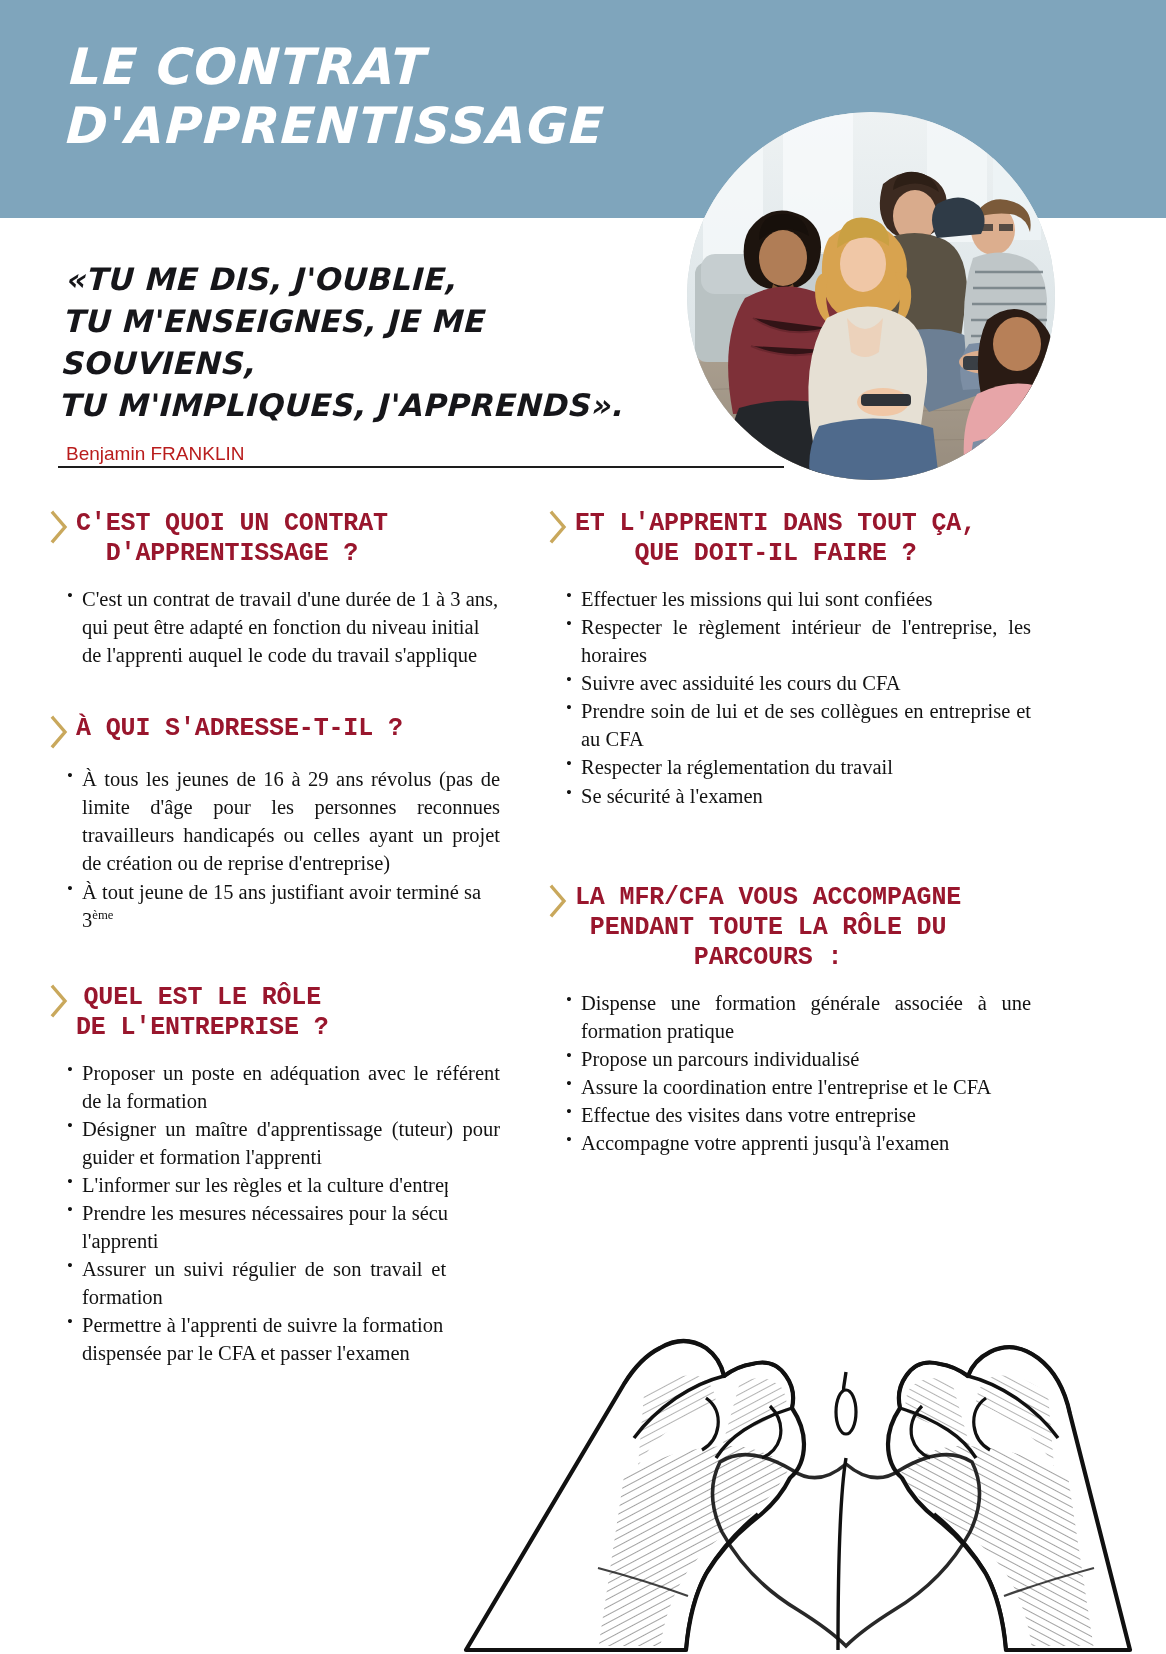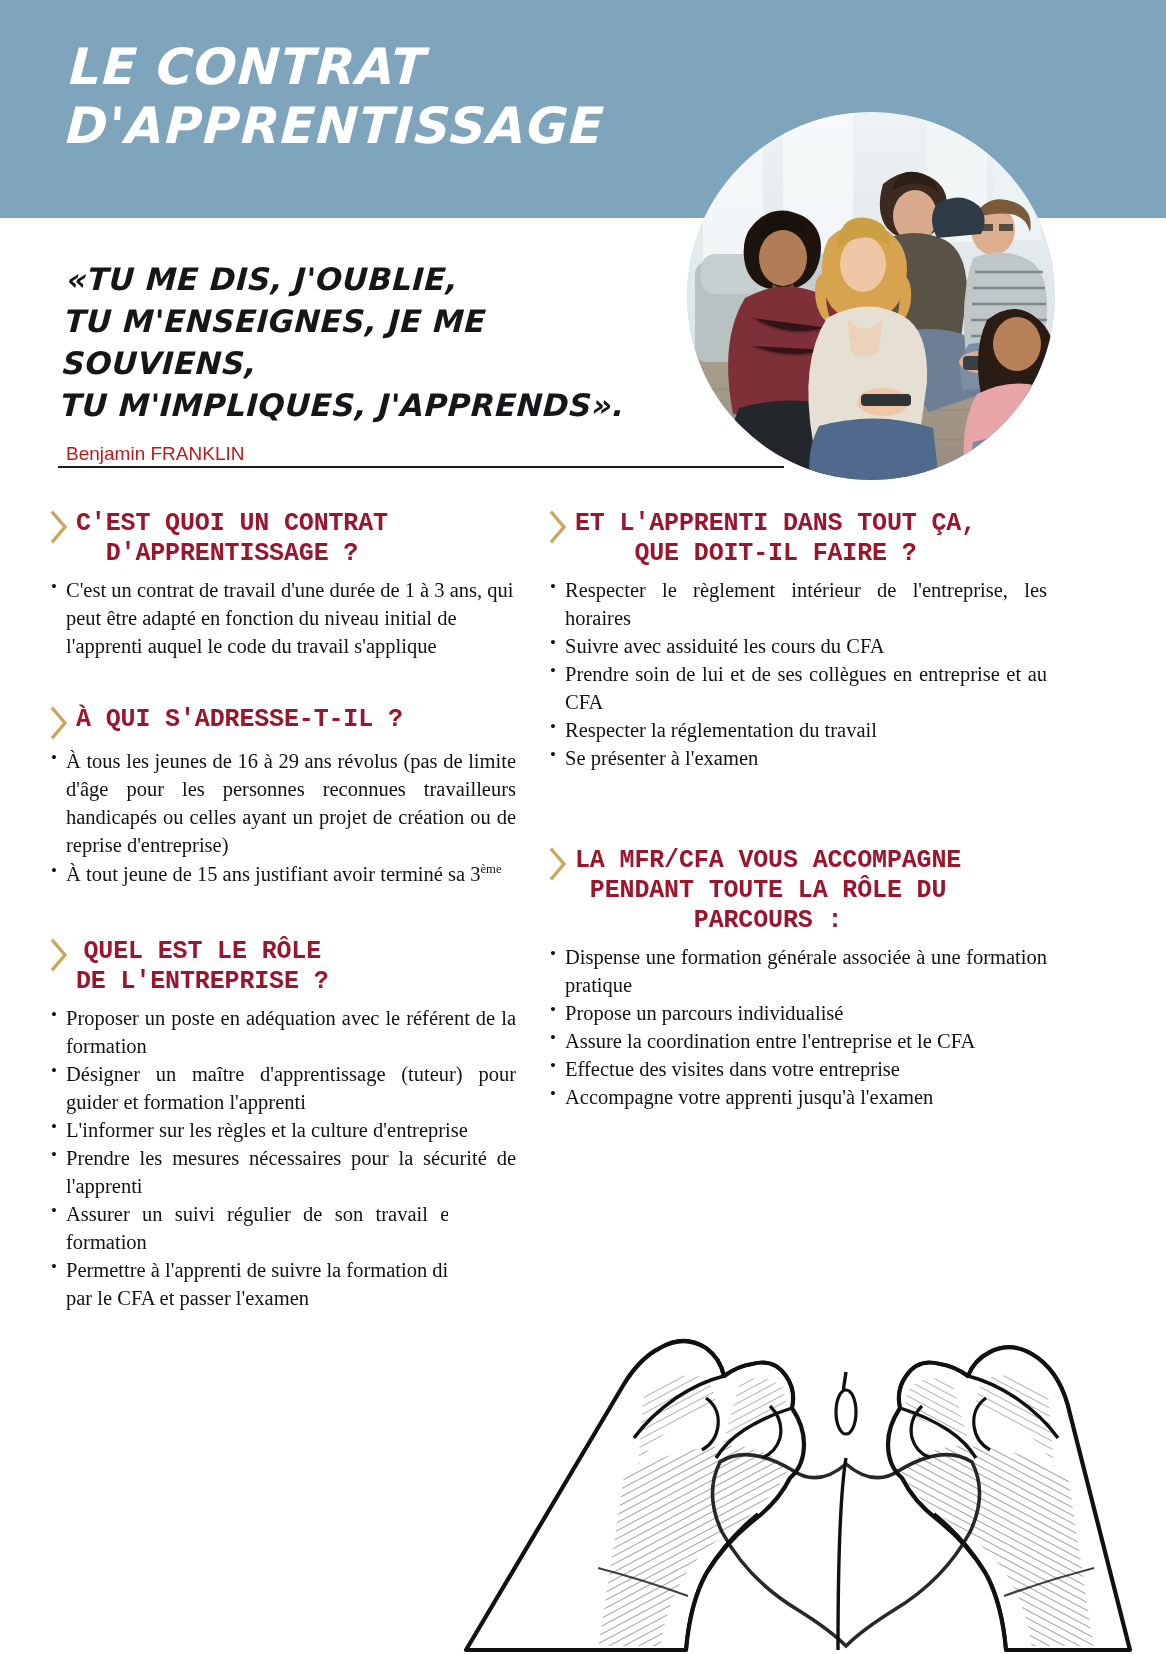--- a/index.html
+++ b/index.html
@@ -130,21 +130,21 @@
     line-height: 1.2;
     color: #99162d;
     letter-spacing: -0.15px;
     white-space: pre-line;
     padding-top: 1px;
     text-align: center;
   }
 
   ul.bullets {
     list-style: none;
-    margin: 0;
+    margin: 16px;
     padding: 0;
   }
   ul.bullets li {
     position: relative;
     padding-left: 16px;
     font-family: "Liberation Serif", serif;
     font-size: 20.5px;
     line-height: 1.37;
     color: #121212;
     text-align: justify;
@@ -351,25 +351,26 @@
     <div class="sec-head">
       <span class="chevron-icon">
         <svg viewBox="0 0 19 34">
             <path d="M3 3 L15 17 L3 31" fill="none" stroke="#c9a85c" stroke-width="3.4" stroke-linecap="square"></path>
           </svg>
       </span>
       <span class="sec-title">ET L'APPRENTI DANS TOUT ÇA,
 QUE DOIT-IL FAIRE ?</span>
     </div>
     <ul class="bullets">
+      <li>Effectuer les missions qui lui sont confiées</li>
       <li>Respecter le règlement intérieur de l'entreprise, les horaires</li>
       <li>Suivre avec assiduité les cours du CFA</li>
       <li>Prendre soin de lui et de ses collègues en entreprise et au CFA</li>
       <li>Respecter la réglementation du travail</li>
-      <li>Se présenter à l'examen</li>
+      <li>Se sécurité à l'examen</li>
     </ul>
   </div>
 
   <div class="section" style="margin-top:72px;">
     <div class="sec-head">
       <span class="chevron-icon">
         <svg viewBox="0 0 19 34">
             <path d="M3 3 L15 17 L3 31" fill="none" stroke="#c9a85c" stroke-width="3.4" stroke-linecap="square"></path>
           </svg>
       </span>

